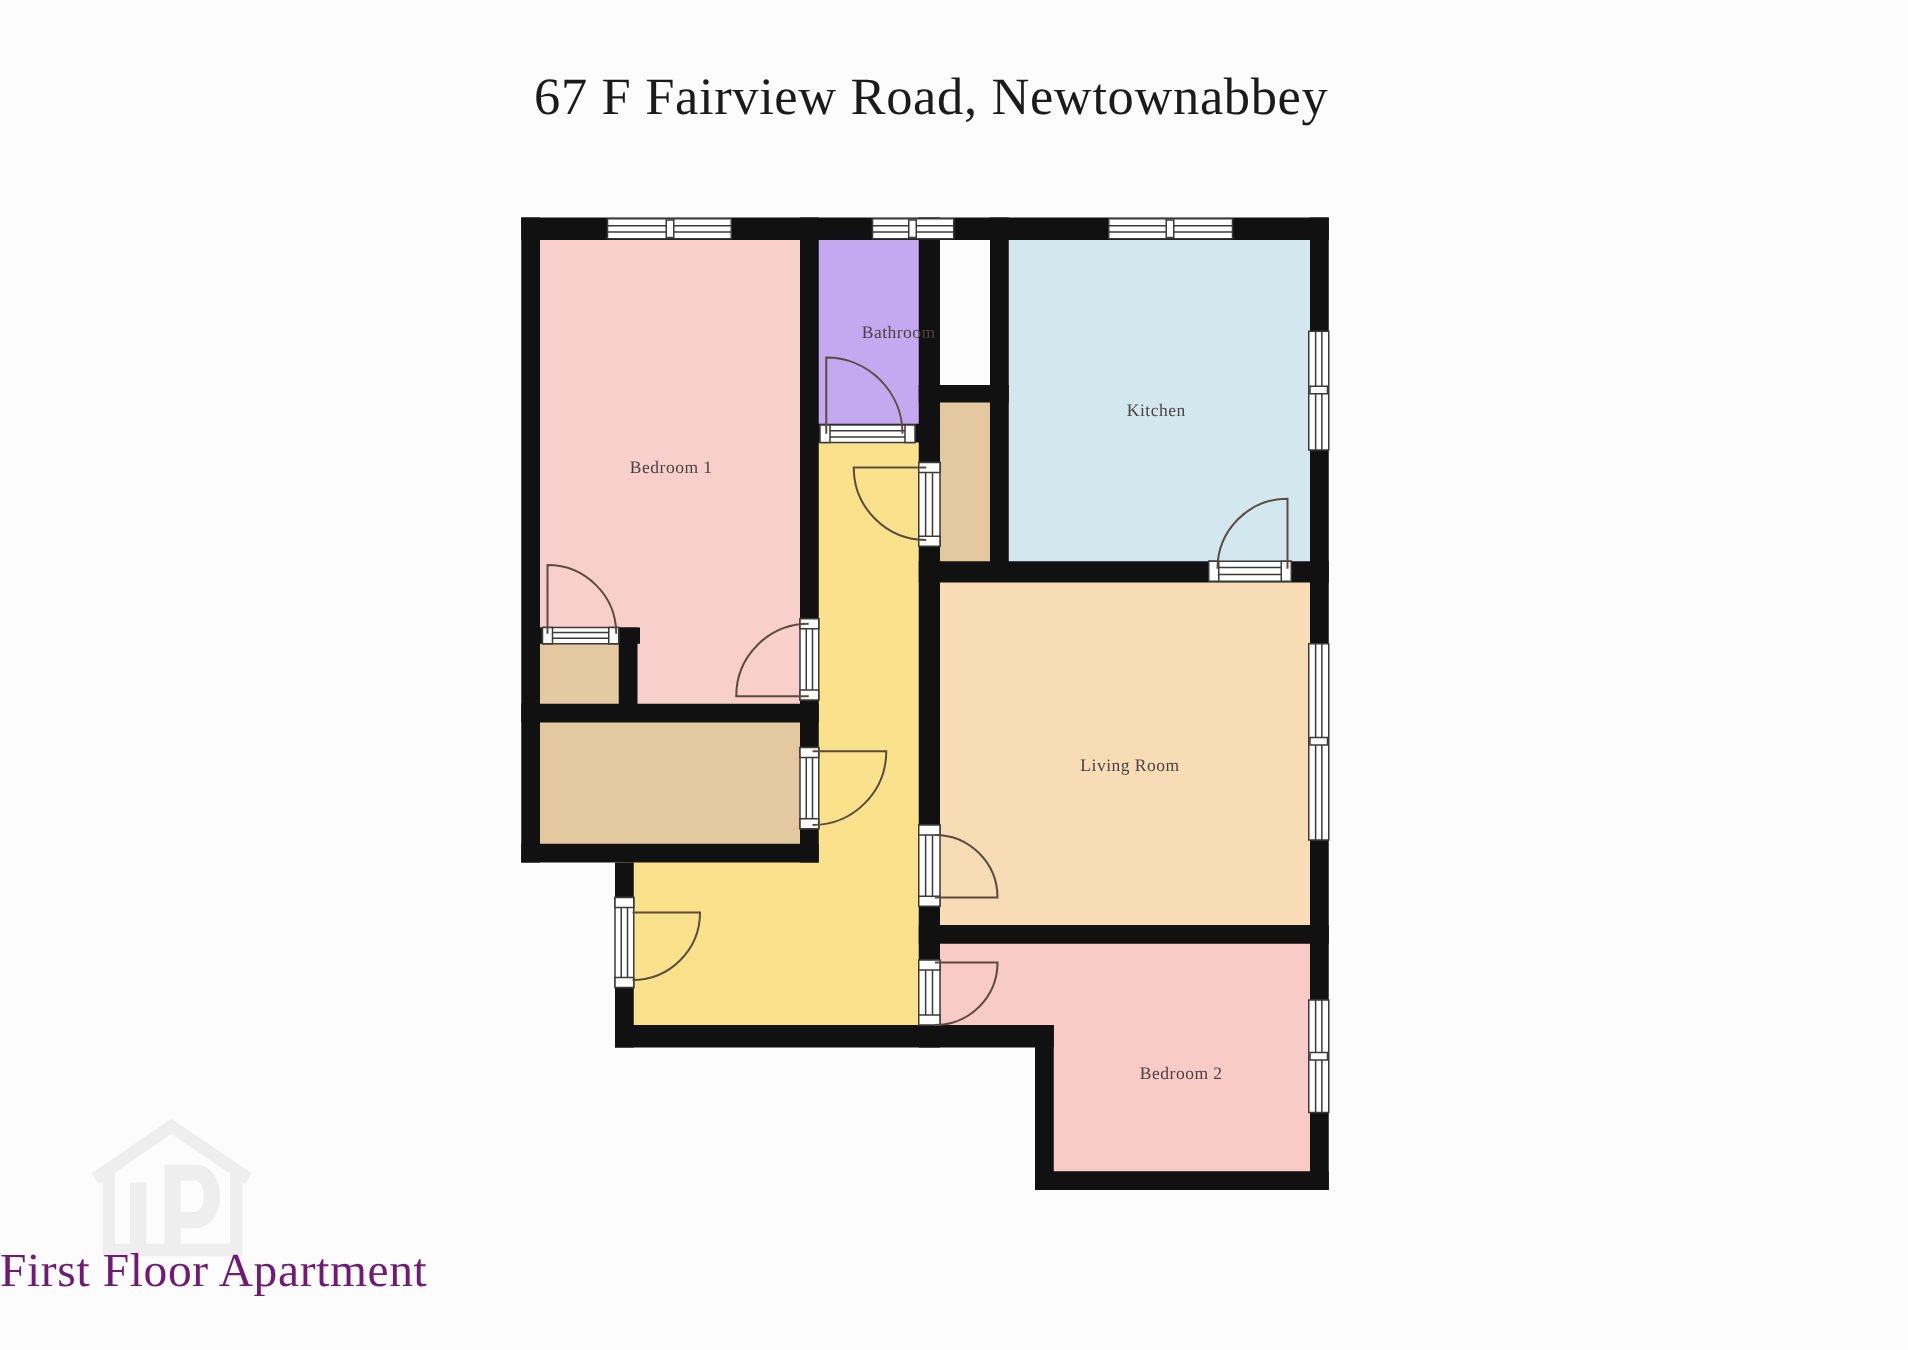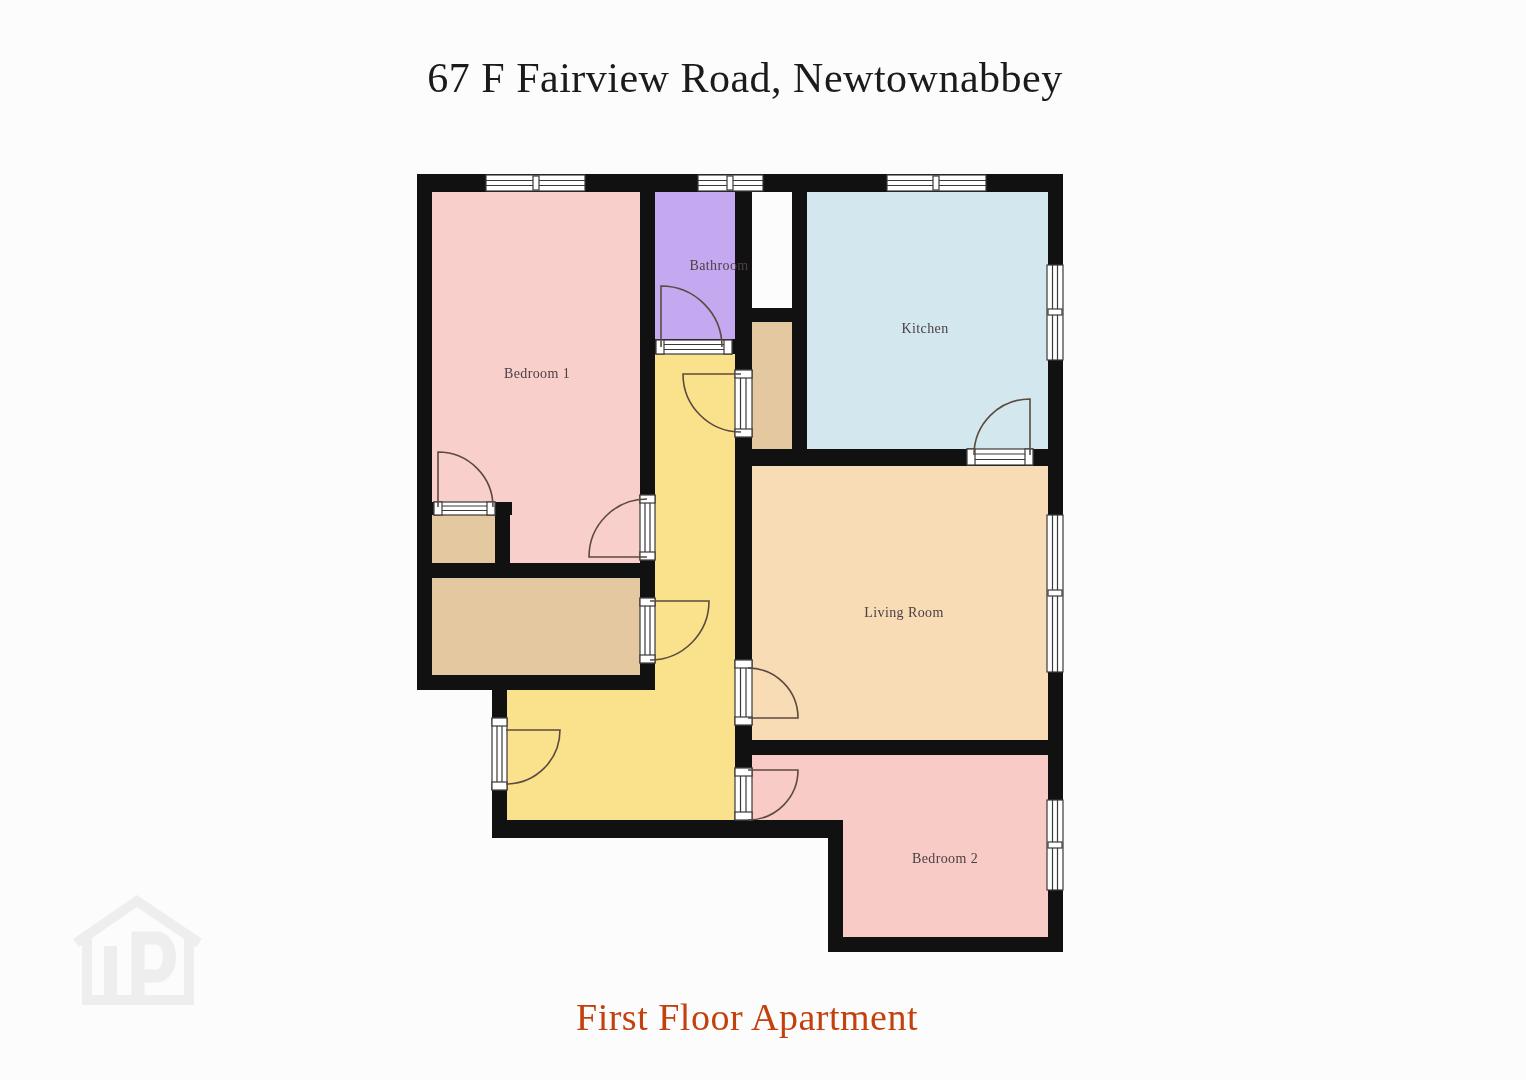--- a/index.html
+++ b/index.html
@@ -11,22 +11,21 @@
   }
   .page{position:relative;width:1526px;height:1080px;}
   .page-title{
     position:absolute;left:0;top:54px;width:1490px;
     text-align:center;
     font-size:42px;font-weight:500;color:#1b1b1b;
     letter-spacing:0.5px;
   }
   .floor-caption{
     position:absolute;left:0;top:995px;width:1494px;
-    text-align:center;
-    font-size:38px;font-weight:400;color:#c2410c;
+    font-size:38px;font-weight:400;color:#701a75;
     letter-spacing:0.5px;
   }
   .plan-svg{position:absolute;left:410px;top:165px;}
   .watermark-svg{position:absolute;left:70px;top:888px;}
   .room-label{
     font-family:"Liberation Serif", serif;
     font-size:14px;
     letter-spacing:0.4px;
   }
 </style>

